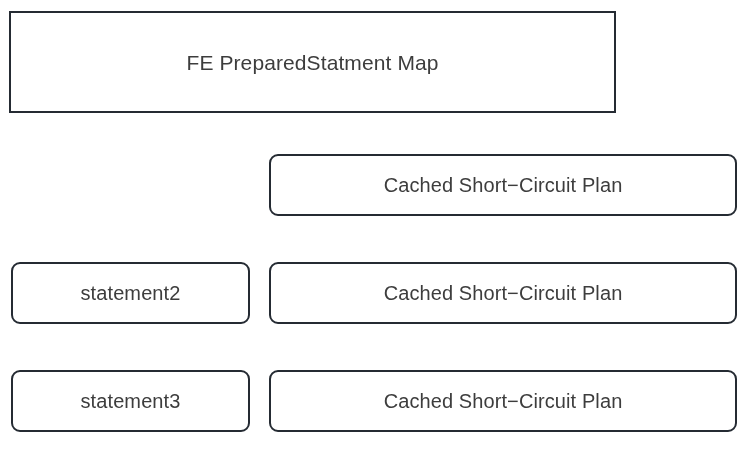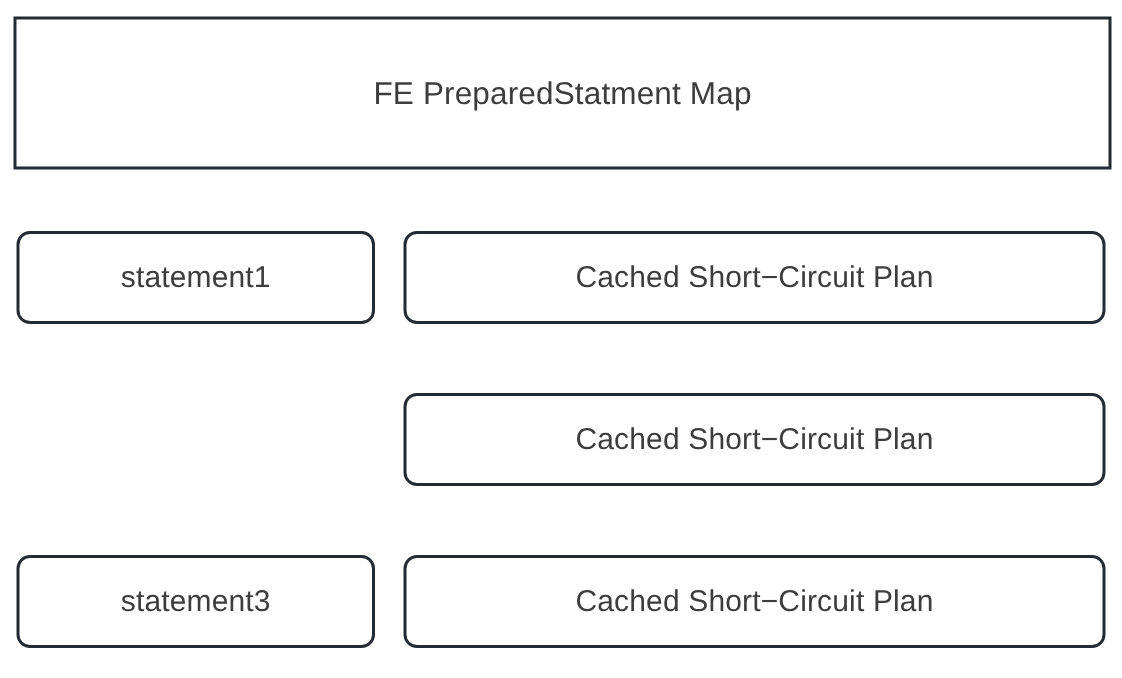--- a/index.html
+++ b/index.html
@@ -19,21 +19,21 @@
     width: 748px;
     height: 452px;
     background: #ffffff;
   }
 
   
   .map-title-box {
     position: absolute;
     left: 9px;
     top: 11px;
-    width: 732px;
+    width: 607px;
     height: 102px;
     box-sizing: border-box;
     border: 2px solid #252b33;
     border-radius: 0;
     background: #ffffff;
     display: flex;
     align-items: center;
     justify-content: center;
   }
   .map-title-text {
@@ -86,29 +86,29 @@
 </head>
 <body>
 
 <div id="diagram">
 
   <div class="map-title-box">
     <span class="map-title-text">FE PreparedStatment Map</span>
   </div>
 
   <div class="entry-row row-0">
-    <div class="rbox key-box">
-      <span class="box-label">statement1</span>
-    </div>
     <div class="rbox value-box">
       <span class="box-label">Cached Short−Circuit Plan</span>
     </div>
   </div>
 
   <div class="entry-row row-1">
+    <div class="rbox key-box">
+      <span class="box-label">statement2</span>
+    </div>
     <div class="rbox value-box">
       <span class="box-label">Cached Short−Circuit Plan</span>
     </div>
   </div>
 
   <div class="entry-row row-2">
     <div class="rbox key-box">
       <span class="box-label">statement3</span>
     </div>
     <div class="rbox value-box">

